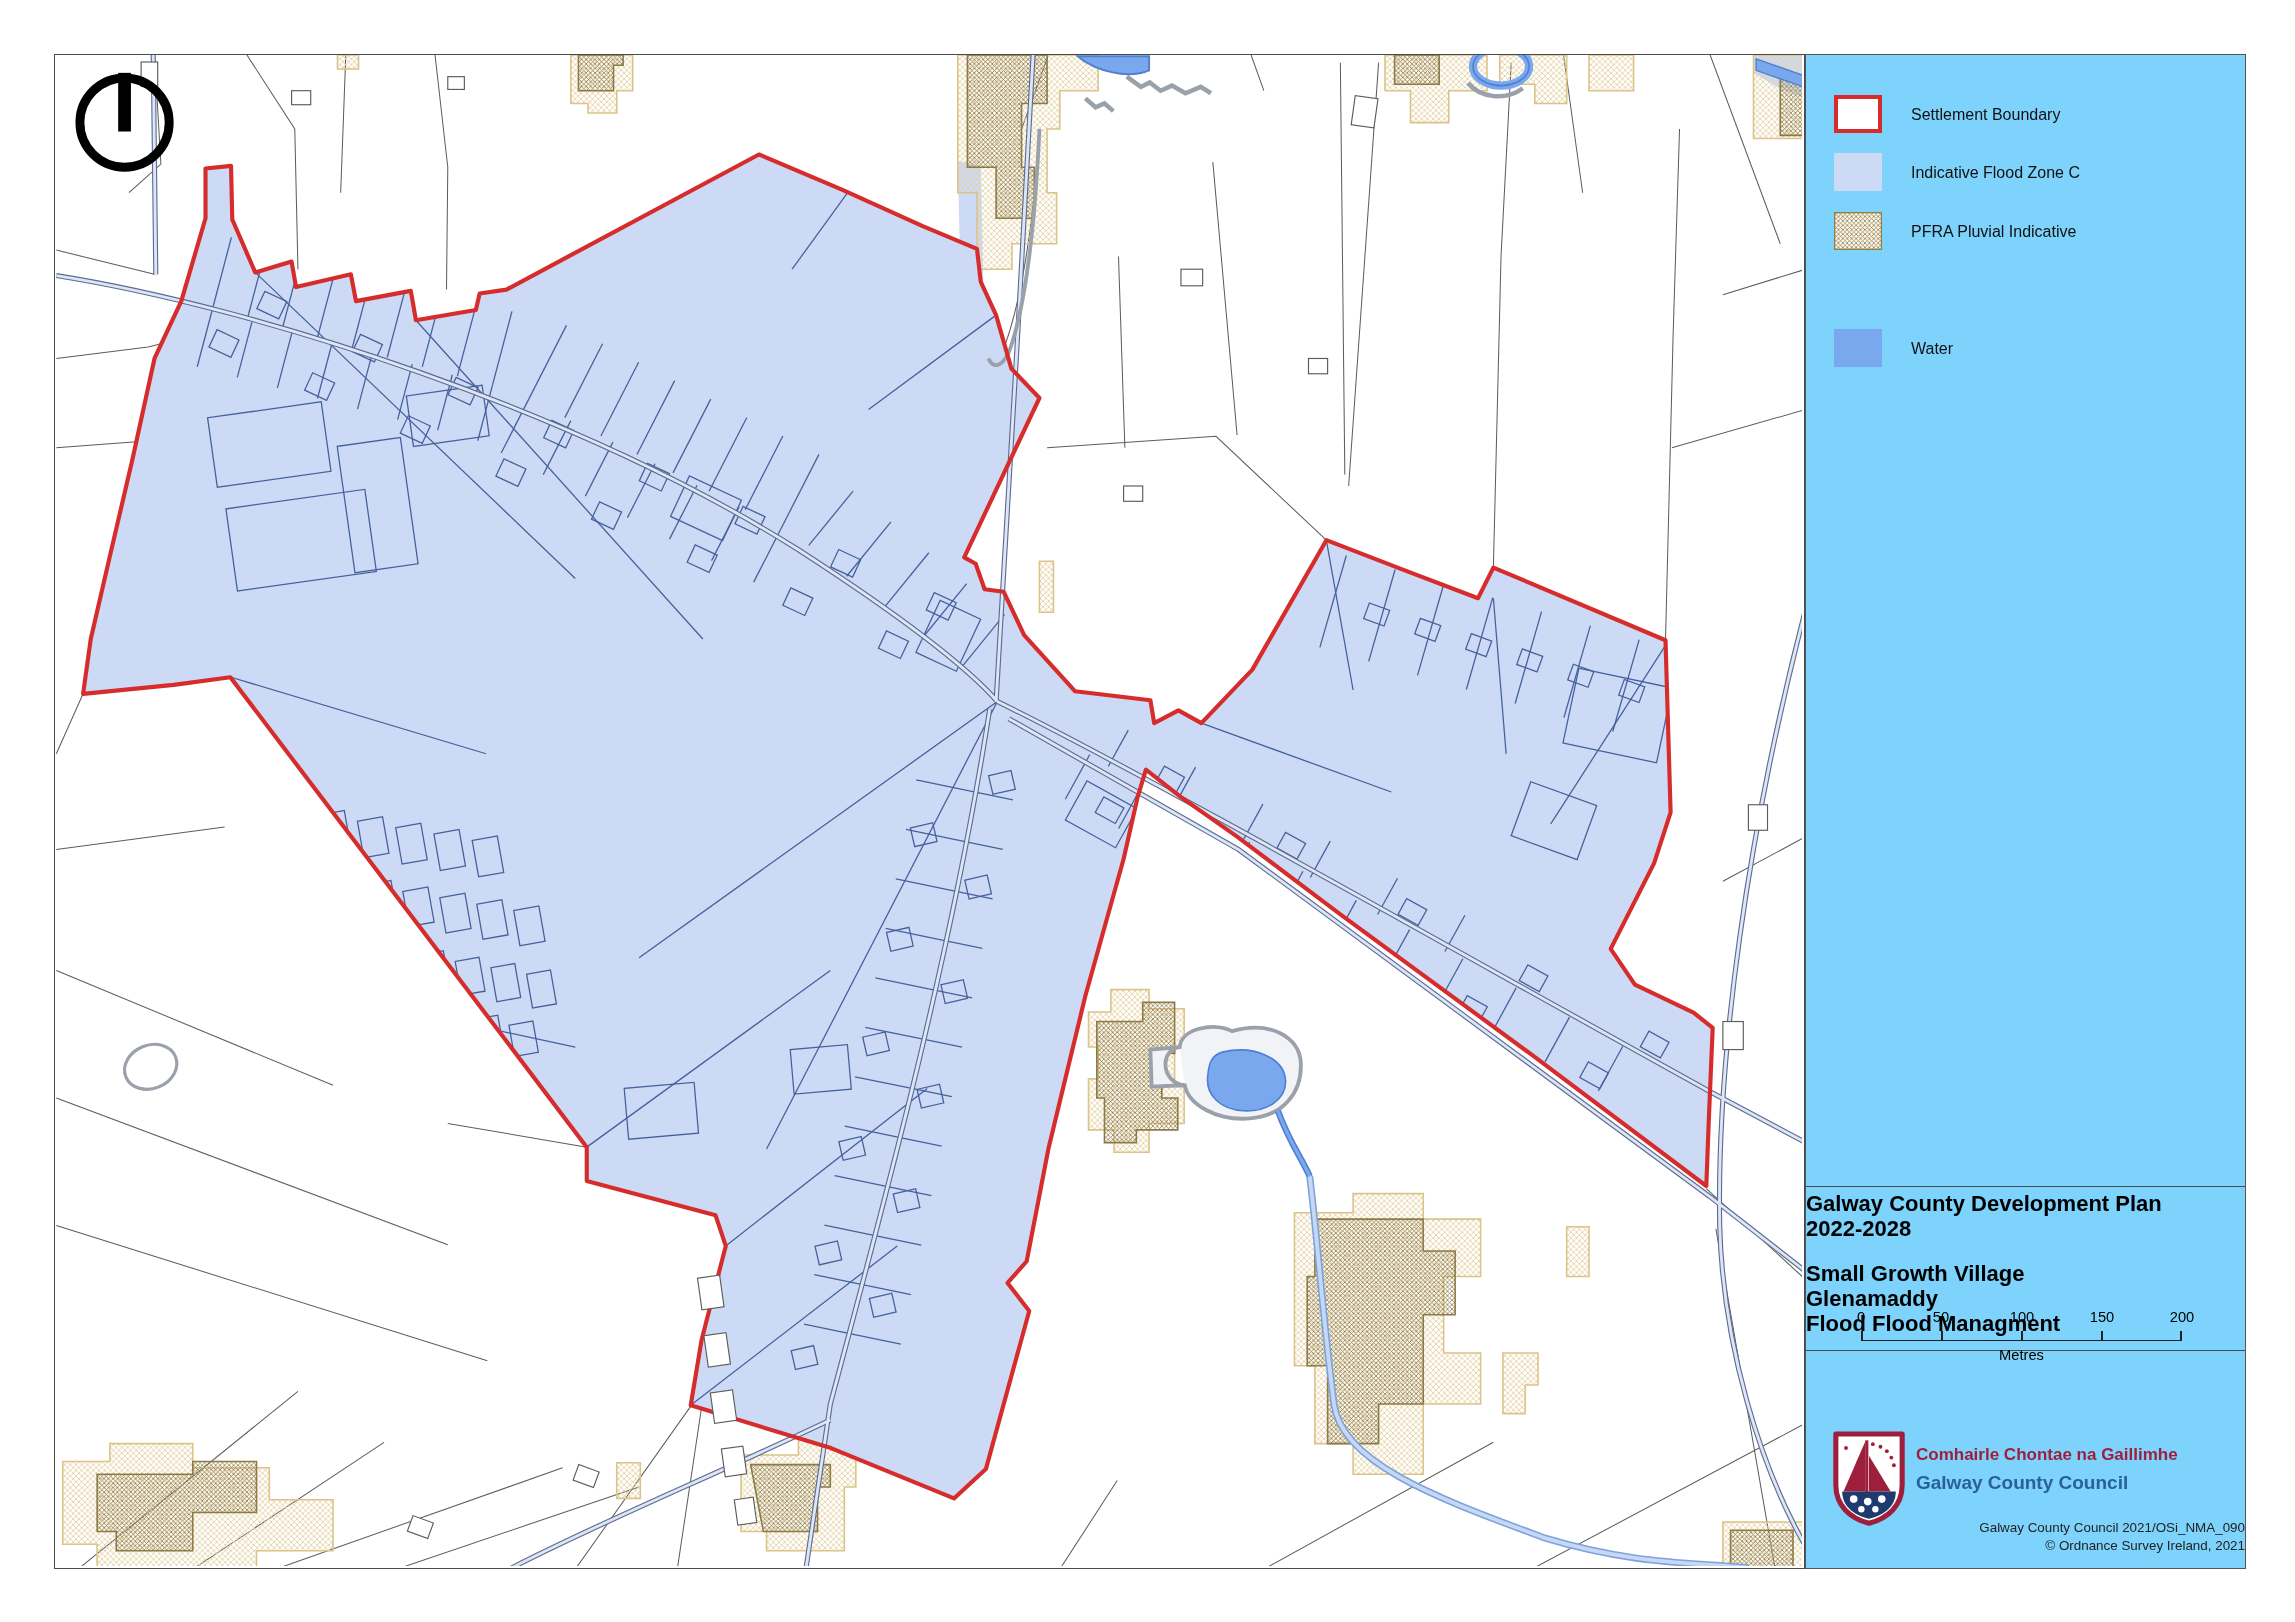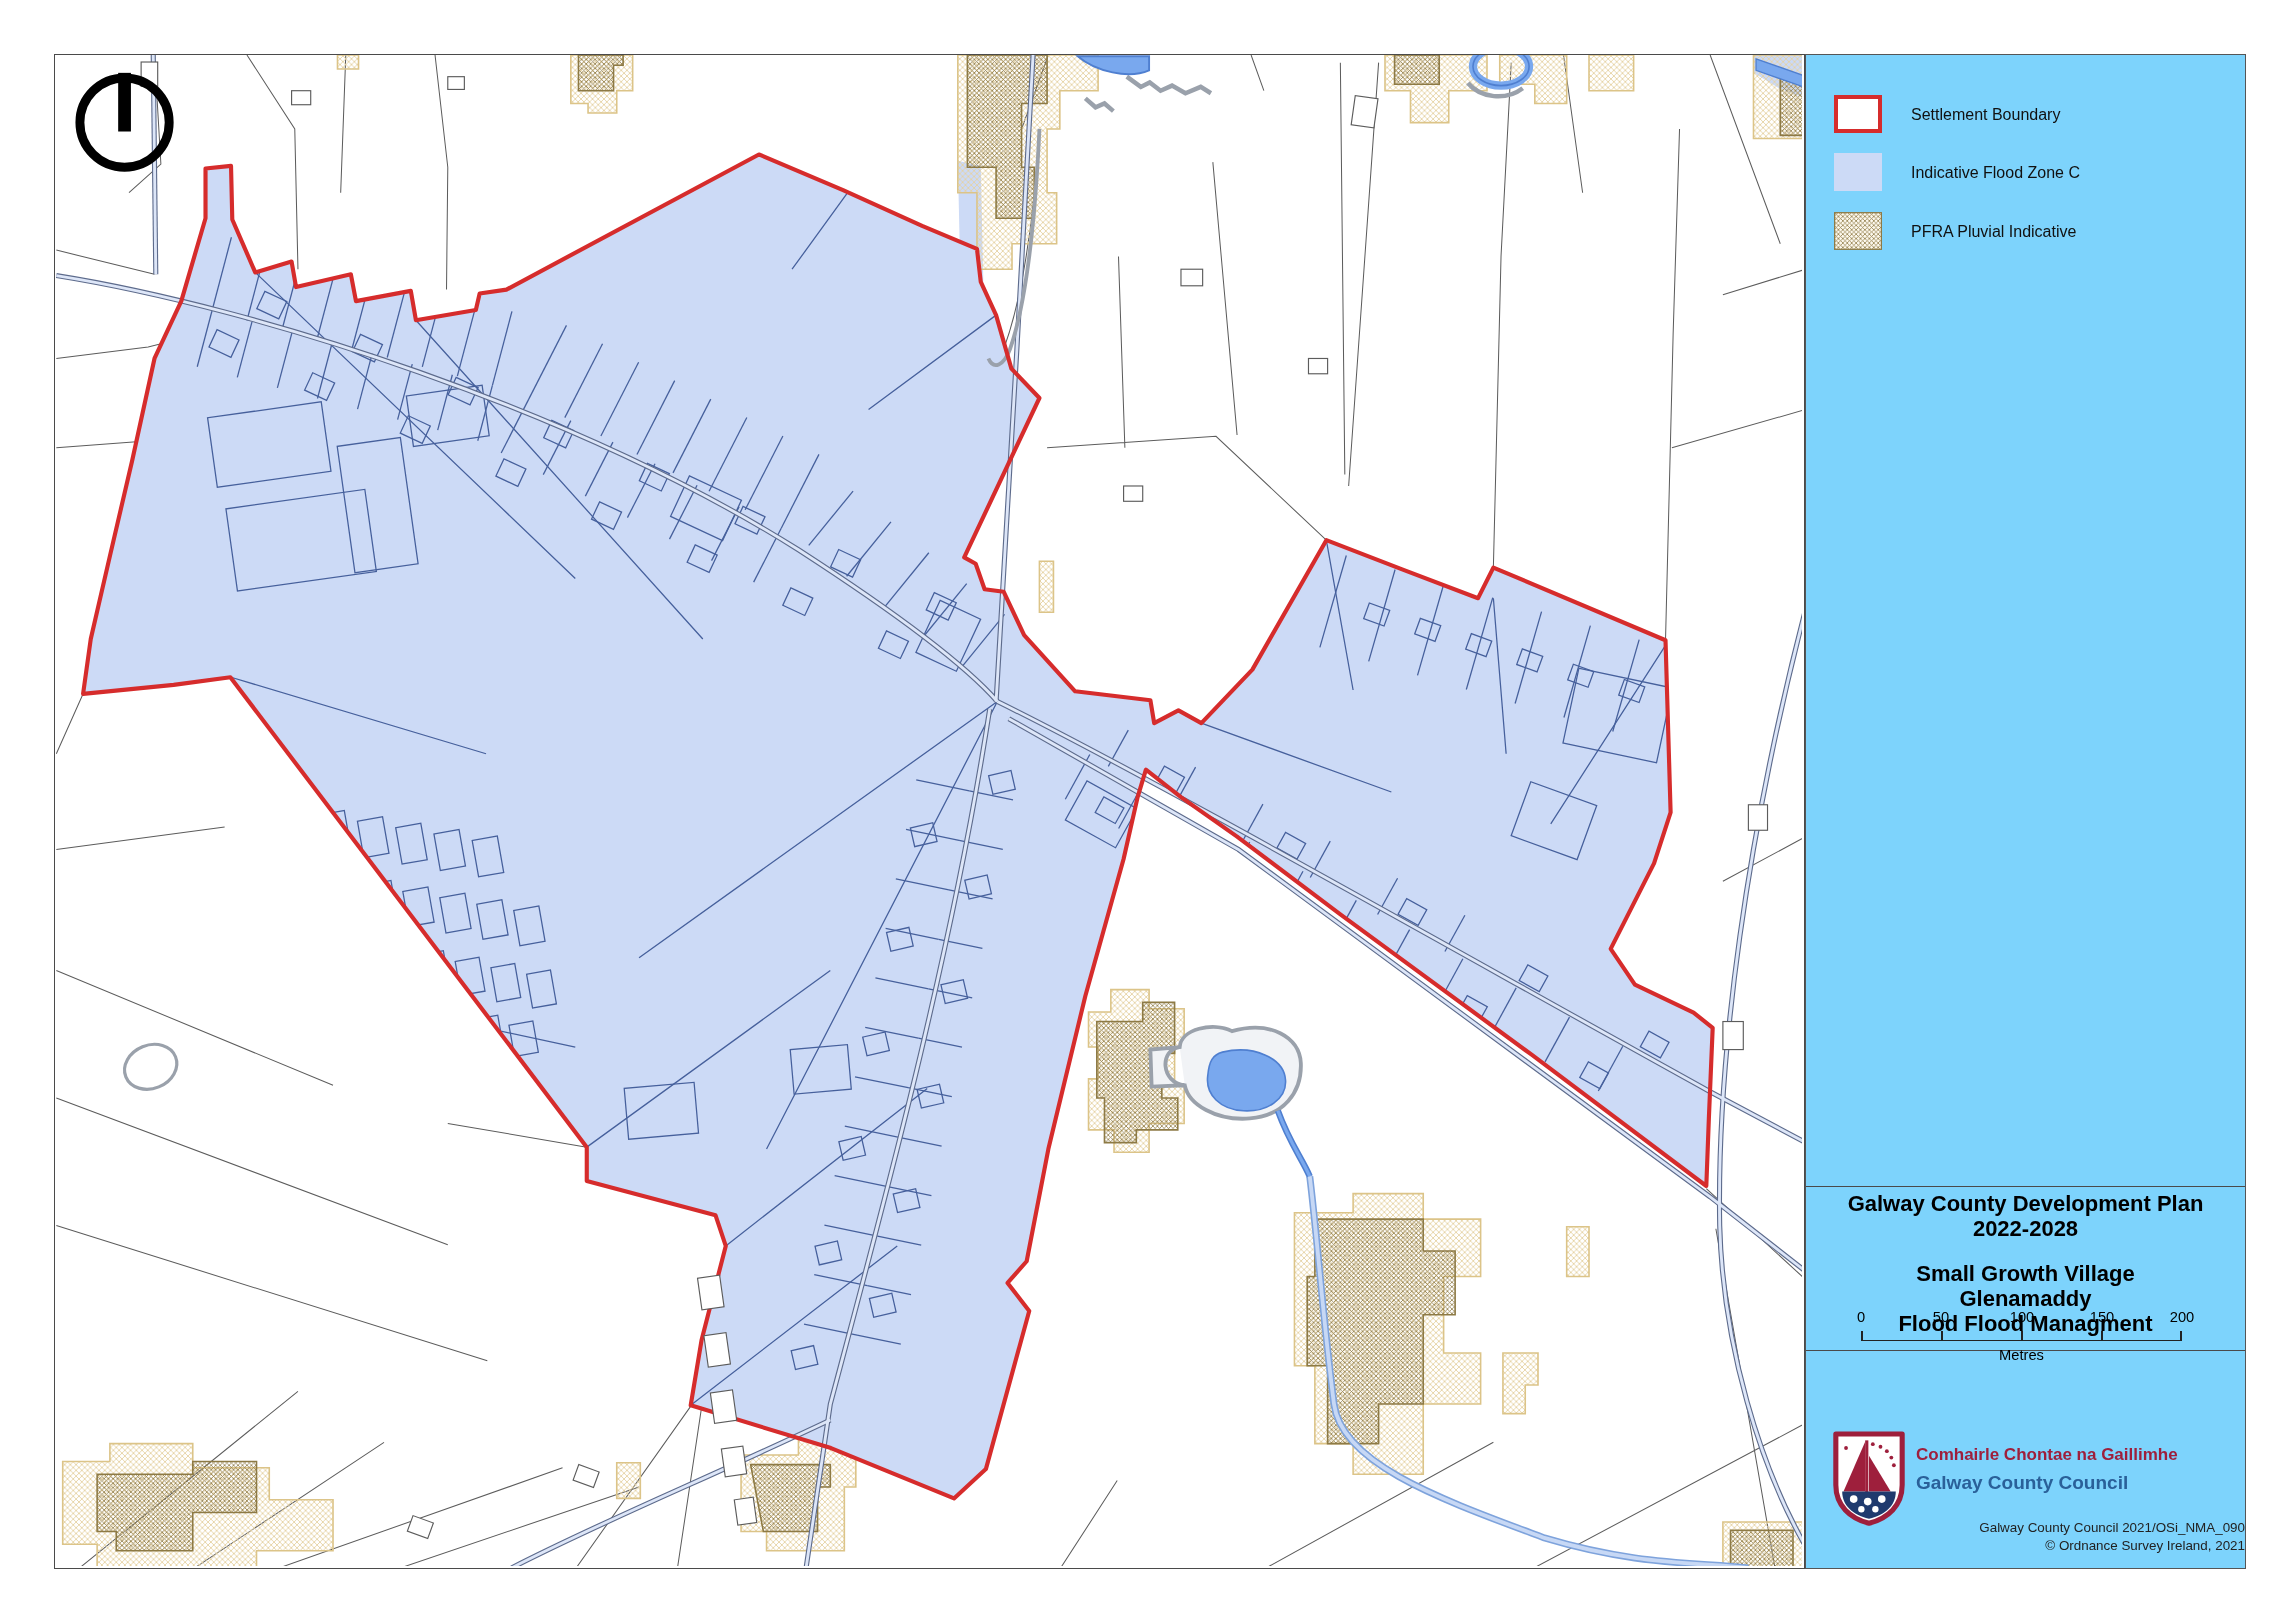--- a/index.html
+++ b/index.html
@@ -18,21 +18,21 @@
          border:1.9px solid #555;box-sizing:border-box;}
   .legend-item{position:absolute;left:0;width:100%;height:40px;}
   .legend-swatch{position:absolute;left:28px;top:0;width:48px;height:38px;box-sizing:border-box;}
   .legend-swatch svg{display:block}
   .legend-label{position:absolute;left:105px;top:50%;transform:translateY(-50%);
                 font-size:16px;color:#111;white-space:nowrap;}
   .sw-boundary{border:4.5px solid var(--boundary);background:#fff;}
   .sw-flood{background:var(--flood);}
   .sw-water{background:var(--water);}
   .divider{position:absolute;left:0;width:100%;height:0;border-top:1.9px solid #4a4a4a;}
-  .title-block{position:absolute;left:0;width:100%;text-align:center;color:#000;
+  .title-block{position:absolute;left:0;width:100%;color:#000;
                font-weight:bold;font-size:22px;line-height:25px;}
   .scale-num{position:absolute;transform:translateX(-50%);font-size:14.7px;color:#000;top:1254px;}
   .scale-bar{position:absolute;left:55px;top:1285px;width:321px;border-top:1.9px solid #222;}
   .scale-tick{position:absolute;top:-9.6px;width:1.9px;height:9.6px;background:#222;}
   .scale-unit{position:absolute;left:55px;top:1292px;width:321px;text-align:center;font-size:14.7px;color:#000;}
   .crest{position:absolute;left:25.5px;top:1375px;}
   .brand1{position:absolute;left:110px;top:1390px;font-size:17px;font-weight:bold;color:var(--crest-red);white-space:nowrap;}
   .brand2{position:absolute;left:110px;top:1417px;font-size:19px;font-weight:bold;color:var(--brand-blue);white-space:nowrap;}
   .attr{position:absolute;left:0;width:100%;text-align:right;font-size:13.4px;color:#222;}
 </style>
@@ -378,20 +378,24 @@
       <rect x="1" y="1" width="74" height="58" fill="url(#pi2)" stroke="none"></rect>
       <defs>
             <pattern id="pi2" width="7" height="7" patternUnits="userSpaceOnUse">
         <path d="M0,0 L7,7 M7,0 L0,7" stroke="#8f7b46" stroke-width="1.2"></path>
             </pattern>
           </defs>
         </svg>
     </div>
     <span class="legend-label">PFRA Pluvial Indicative</span>
   </div>
+  <div class="legend-item" style="top:274px">
+    <div class="legend-swatch sw-water"></div>
+    <span class="legend-label">Water</span>
+  </div>
 
   <div class="divider" style="top:1131px"></div>
 
   <div class="title-block" style="top:1136px">
     <div>Galway County Development Plan</div>
     <div>2022-2028</div>
   </div>
   <div class="title-block" style="top:1206px">
     <div>Small Growth Village</div>
     <div>Glenamaddy</div>

